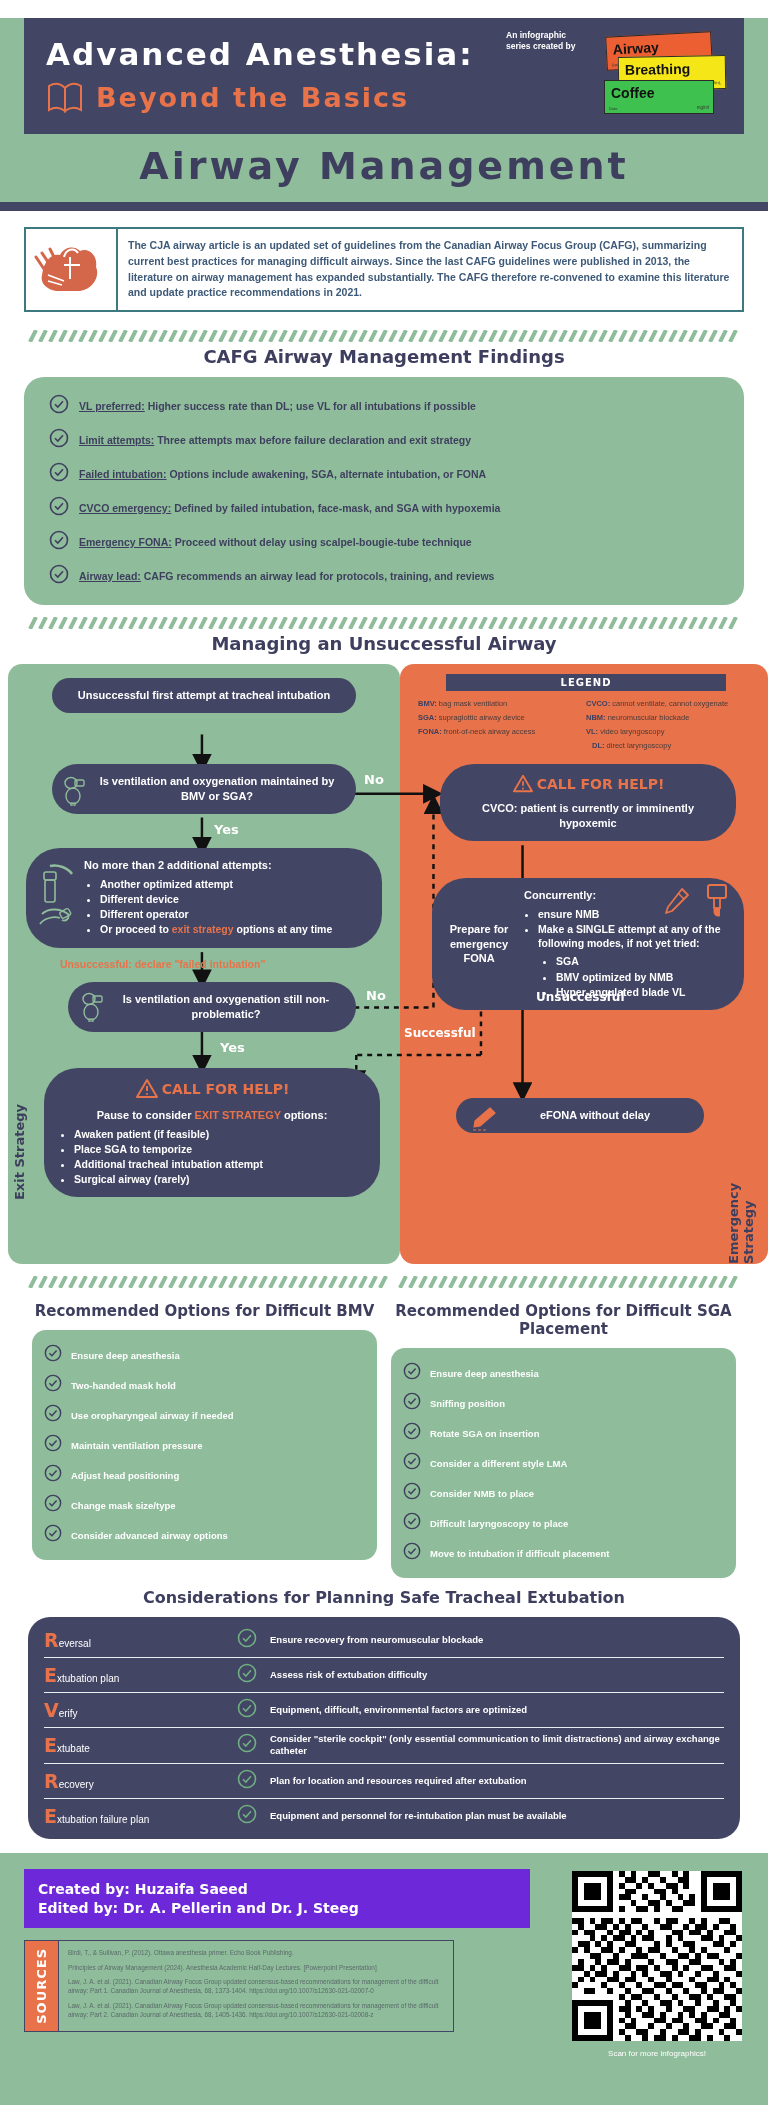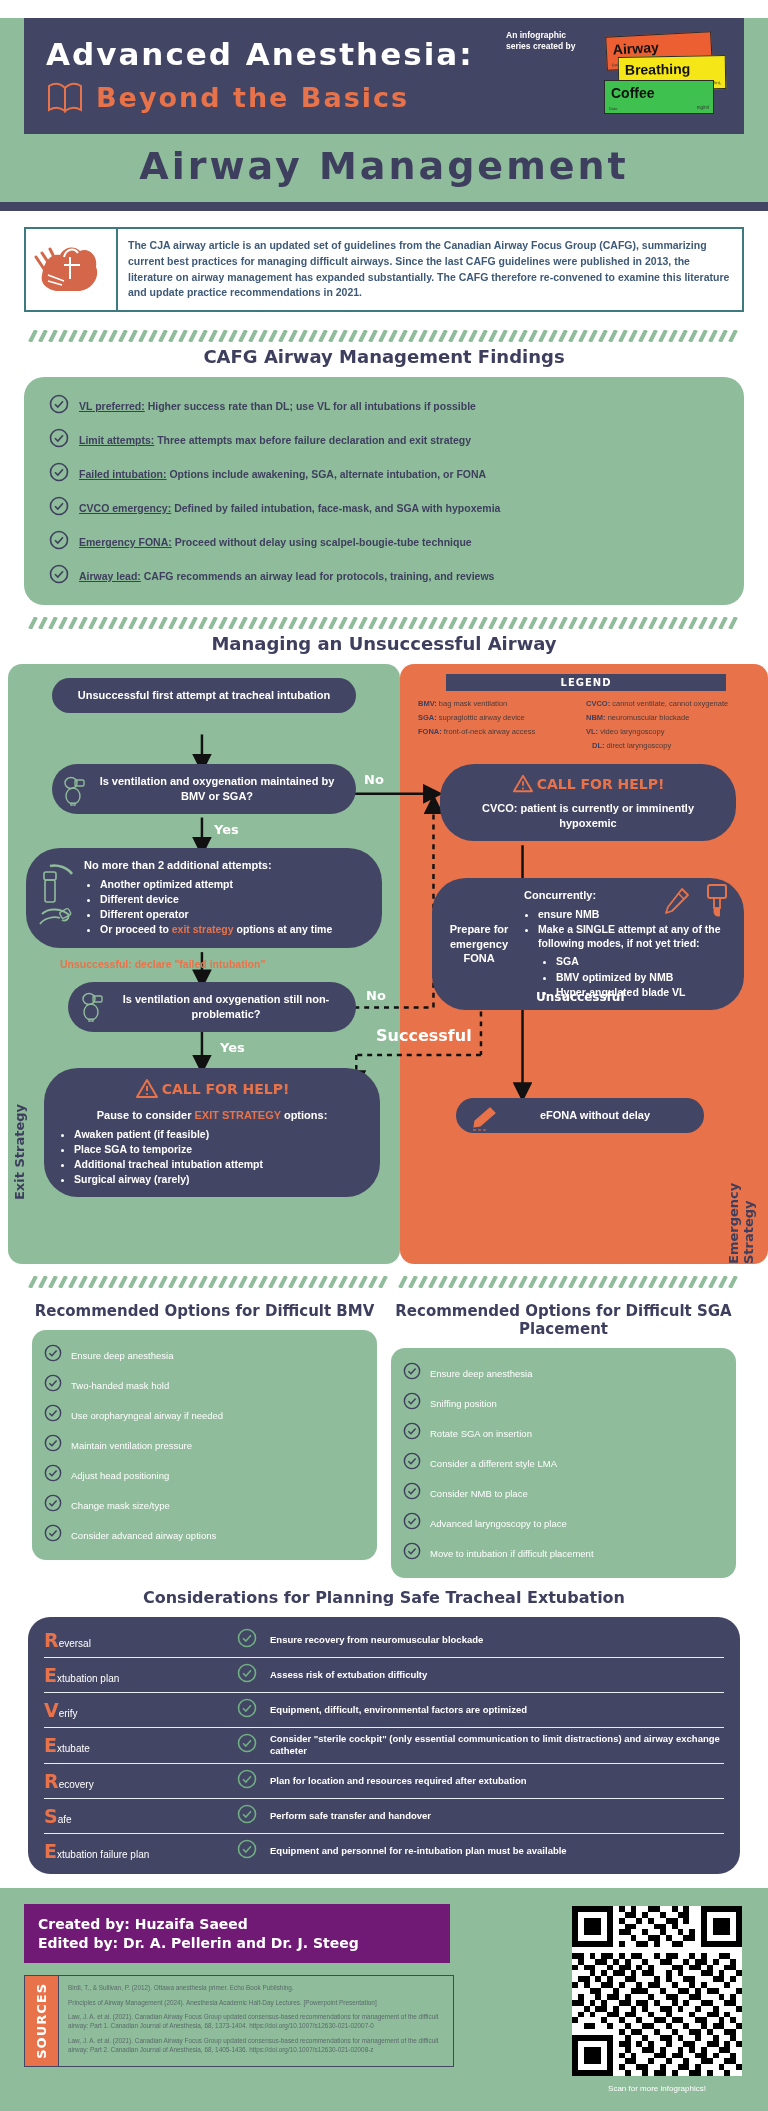--- a/index.html
+++ b/index.html
@@ -98,36 +98,36 @@
   .legend-cols { display:flex; margin-top: 6px; font-size: 7.5px; color:#4a3b3b; line-height: 1.85; }
   .legend-cols > div { flex:1; }
   .legend-cols b { color:#3e3f5e; }
   .arrow-svg { position:absolute; left:0; top:0; width:100%; height:100%; pointer-events:none; }
 
   
   .opts-wrap { display:flex; gap: 14px; padding: 0 32px; margin-top: 10px; }
   .opt-col { flex:1; }
   .opt-box { background:#8fbc9a; border-radius: 14px; padding: 10px 12px; }
   .o-row { display:flex; align-items:center; gap:9px; padding: 4px 0; }
-  .o-text { font-size: 9.5px; font-weight:normal; color:#ffffff; }
+  .o-text { font-size: 9.5px; font-weight:bold; color:#ffffff; }
 
   
   .rev-wrap { padding: 0 28px; margin-top: 10px; }
   .rev-box { background:#434564; border-radius: 22px; padding: 6px 16px; }
   .rev-row { display:flex; align-items:center; border-bottom: 1.5px solid #e9eef2; padding: 5px 0; }
   .rev-row:last-child { border-bottom: none; }
   .rev-key { width: 180px; flex:0 0 180px; color:#fff; }
   .rev-key b { color:#e8734a; font-size: 19px; font-weight:bold; font-family:"DejaVu Sans", sans-serif; }
   .rev-key span { font-size: 10px; }
   .rev-chk { width: 46px; flex:0 0 46px; text-align:center; }
   .rev-val { color:#fff; font-size: 9.5px; font-weight:bold; line-height:1.3; }
 
   
   .footer { background:#8fbc9a; margin-top: 14px; padding: 16px 24px 14px 24px; position:relative; height: 252px; }
-  .credit { background:#701a75; color:#fff; padding: 11px 14px; width: 426px;
+  .credit { background:#6d28d9; color:#fff; padding: 11px 14px; width: 506px;
             font-size: 14px; font-weight:bold; line-height:1.35; font-family:"DejaVu Sans", sans-serif; }
   .sources { display:flex; margin-top: 12px; width: 430px; border: 1px solid #434564; }
   .src-tab { background:#e8734a; width: 34px; flex:0 0 34px; display:flex; align-items:center; justify-content:center;
              border-right:1px solid #434564; }
   .src-tab span { writing-mode: vertical-rl; transform: rotate(180deg); color:#fff; font-weight:bold;
                   font-size: 13px; letter-spacing:1px; font-family:"DejaVu Sans", sans-serif; }
   .src-body { padding: 7px 9px; font-size: 6.4px; line-height: 1.45; color:#5a6b6b; }
   .src-body p { margin-bottom: 5px; }
   .qr { position:absolute; right: 26px; top: 18px; width: 170px; height: 170px; background:#fff; }
   .qr svg { display:block; }
@@ -555,21 +555,21 @@
           <ul style="margin-left:32px;">
             <li>SGA</li>
             <li>BMV optimized by NMB</li>
             <li>Hyper-angulated blade VL</li>
           </ul>
         </div>
       </div>
     </div>
 
     <div class="lbl-yes" style="left: 528px; top: 326px; font-size:12px;">Unsuccessful</div>
-    <div class="lbl-yes" style="left: 368px; top: 362px; font-size:16px;">Successful</div>
+    <div class="lbl-yes" style="left: 396px; top: 362px; font-size:12px;">Successful</div>
 
     <div class="node" style="left: 448px; top: 434px; width: 248px; padding-left: 44px;">
       <span style="position:absolute; left:14px; top:8px;">
         <svg width="28" height="26" viewBox="0 0 28 26">
             <path d="M20 2 L25 7 L10 20 L4 21 L5 15 Z" fill="#e8734a" stroke="#e8734a" stroke-width="1.2" stroke-linejoin="round"></path>
             <line x1="3" y1="24" x2="16" y2="24" stroke="#e8734a" stroke-width="1.2" stroke-dasharray="3,2"></line>
           </svg>
       </span>
       <span>eFONA without delay</span>
     </div>
@@ -744,21 +744,21 @@
                 <circle cx="10" cy="10" r="8.5" fill="none" stroke="#3e3f5e" stroke-width="1.6"></circle>
                 <path d="M6 10.2 L8.8 13 L14 7.2" fill="none" stroke="#3e3f5e" stroke-width="1.6"></path>
               </svg></span>
             <span class="o-text">Consider NMB to place</span>
           </div>
         <div class="o-row">
             <span class="chk"><svg width="18" height="18" viewBox="0 0 20 20">
                 <circle cx="10" cy="10" r="8.5" fill="none" stroke="#3e3f5e" stroke-width="1.6"></circle>
                 <path d="M6 10.2 L8.8 13 L14 7.2" fill="none" stroke="#3e3f5e" stroke-width="1.6"></path>
               </svg></span>
-            <span class="o-text">Advanced laryngoscopy to place</span>
+            <span class="o-text">Difficult laryngoscopy to place</span>
           </div>
         <div class="o-row">
             <span class="chk"><svg width="18" height="18" viewBox="0 0 20 20">
                 <circle cx="10" cy="10" r="8.5" fill="none" stroke="#3e3f5e" stroke-width="1.6"></circle>
                 <path d="M6 10.2 L8.8 13 L14 7.2" fill="none" stroke="#3e3f5e" stroke-width="1.6"></path>
               </svg></span>
             <span class="o-text">Move to intubation if difficult placement</span>
           </div>
       </div>
     </div>
@@ -799,28 +799,20 @@
             </svg></div>
         <div class="rev-val">Consider "sterile cockpit" (only essential communication to limit distractions) and airway exchange catheter</div>
       </div>
       <div class="rev-row">
         <div class="rev-key"><b>R</b><span>ecovery</span></div>
         <div class="rev-chk"><svg width="20" height="20" viewBox="0 0 20 20">
               <circle cx="10" cy="10" r="8.5" fill="none" stroke="#6fae82" stroke-width="1.6"></circle>
               <path d="M6 10.2 L8.8 13 L14 7.2" fill="none" stroke="#6fae82" stroke-width="1.6"></path>
             </svg></div>
         <div class="rev-val">Plan for location and resources required after extubation</div>
-      </div>
-      <div class="rev-row">
-        <div class="rev-key"><b>S</b><span>afe</span></div>
-        <div class="rev-chk"><svg width="20" height="20" viewBox="0 0 20 20">
-              <circle cx="10" cy="10" r="8.5" fill="none" stroke="#6fae82" stroke-width="1.6"></circle>
-              <path d="M6 10.2 L8.8 13 L14 7.2" fill="none" stroke="#6fae82" stroke-width="1.6"></path>
-            </svg></div>
-        <div class="rev-val">Perform safe transfer and handover</div>
       </div>
       <div class="rev-row">
         <div class="rev-key"><b>E</b><span>xtubation failure plan</span></div>
         <div class="rev-chk"><svg width="20" height="20" viewBox="0 0 20 20">
               <circle cx="10" cy="10" r="8.5" fill="none" stroke="#6fae82" stroke-width="1.6"></circle>
               <path d="M6 10.2 L8.8 13 L14 7.2" fill="none" stroke="#6fae82" stroke-width="1.6"></path>
             </svg></div>
         <div class="rev-val">Equipment and personnel for re-intubation plan must be available</div>
       </div>
     </div>

